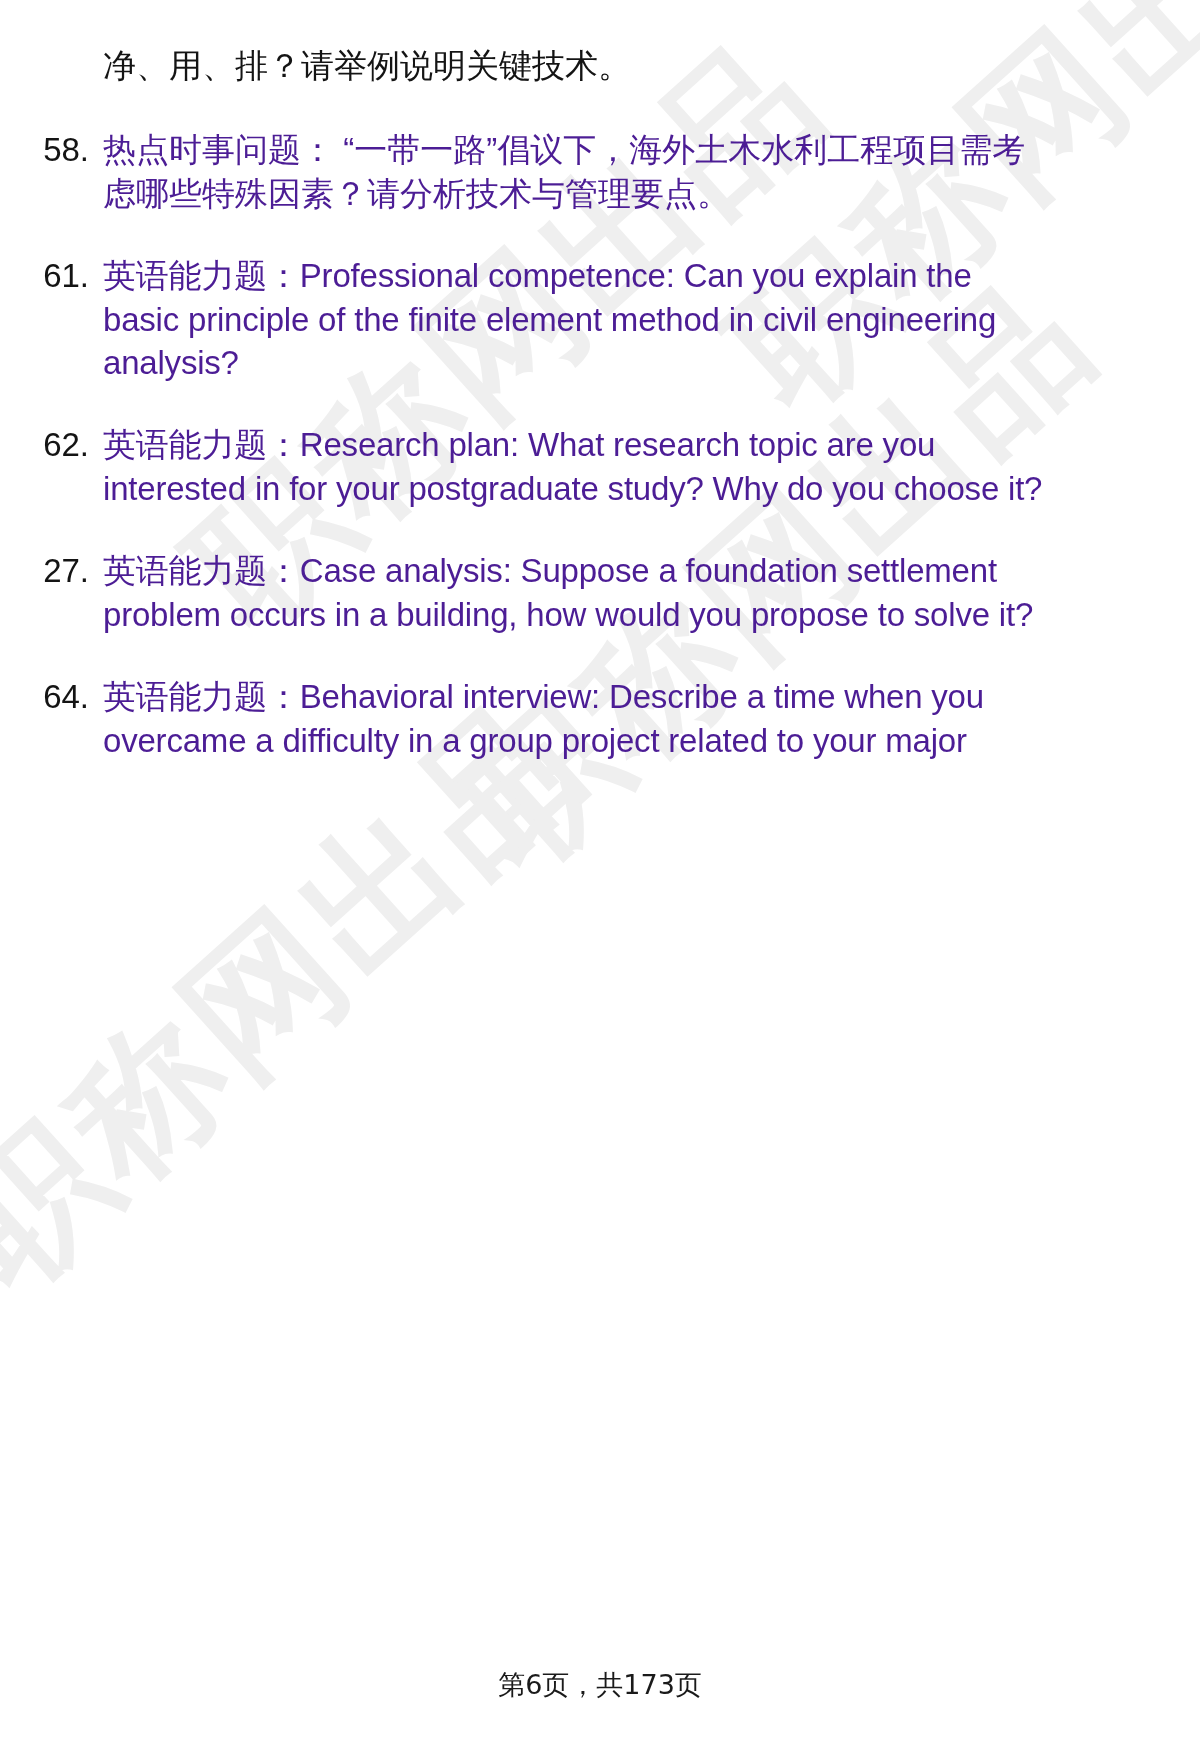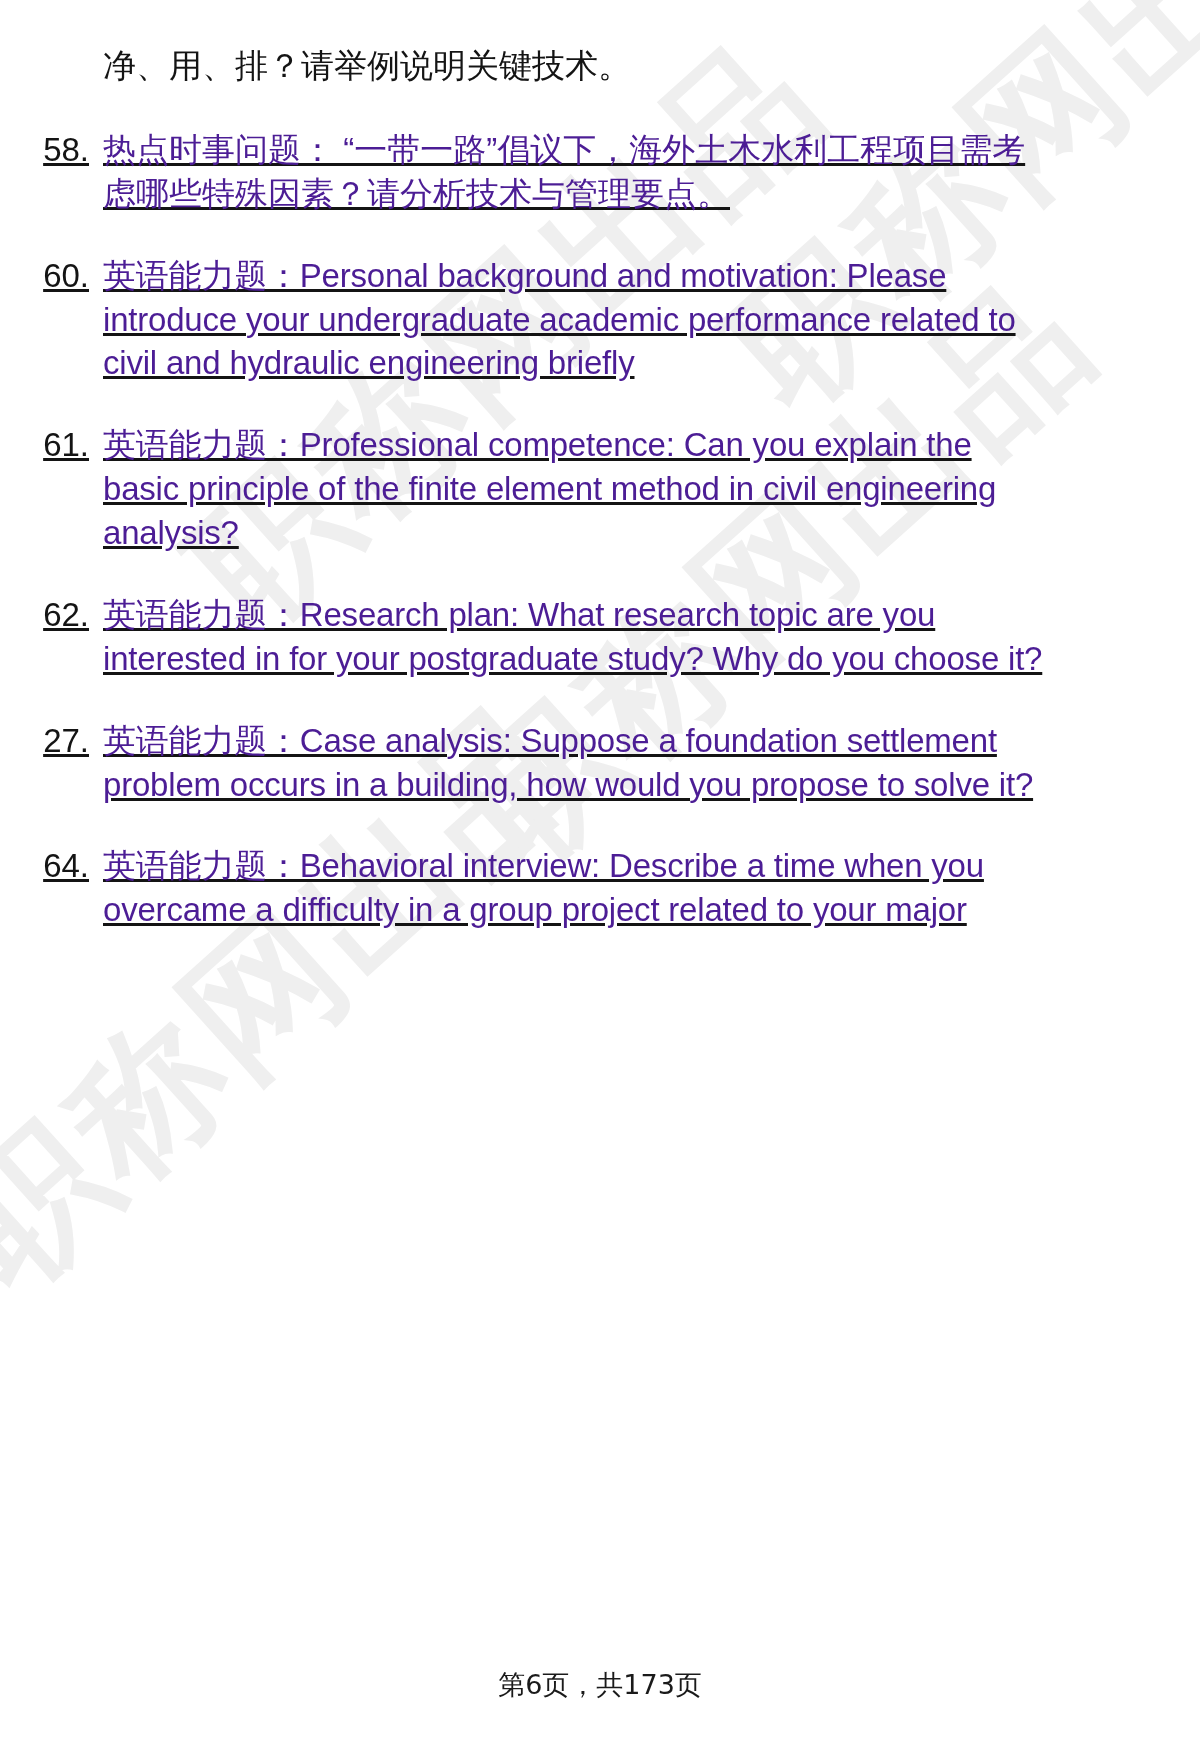--- a/index.html
+++ b/index.html
@@ -60,21 +60,20 @@
   .qlist {
     list-style: none;
     margin: 0;
     padding: 0;
   }
 
   .qitem {
     display: flex;
     align-items: flex-start;
     margin-bottom: 38px;
-    text-decoration: underline;
   }
 
   .qnum {
     flex: 0 0 68px;
     width: 68px;
     box-sizing: border-box;
     text-align: right;
     padding-right: 14px;
     font-size: 33px;
     line-height: 1.33;
@@ -122,24 +121,20 @@
   <p class="continuation">净、用、排？请举例说明关键技术。</p>
 
   <ol class="qlist">
 
     <li class="qitem">
       <span class="qnum">58.</span>
       <span class="qbody">热点时事问题： “一带一路”倡议下，海外土木水利工程项目需考虑哪些特殊因素？请分析技术与管理要点。</span>
     </li>
 
 
-    <li class="qitem">
-      <span class="qnum">60.</span>
-      <span class="qbody en-narrow">英语能力题：Personal background and motivation: Please introduce your undergraduate academic performance related to civil and hydraulic engineering briefly</span>
-    </li>
 
     <li class="qitem">
       <span class="qnum">61.</span>
       <span class="qbody en-narrow">英语能力题：Professional competence: Can you explain the basic principle of the finite element method in civil engineering analysis?</span>
     </li>
 
     <li class="qitem">
       <span class="qnum">62.</span>
       <span class="qbody en-narrow">英语能力题：Research plan: What research topic are you interested in for your postgraduate study? Why do you choose it?</span>
     </li>

